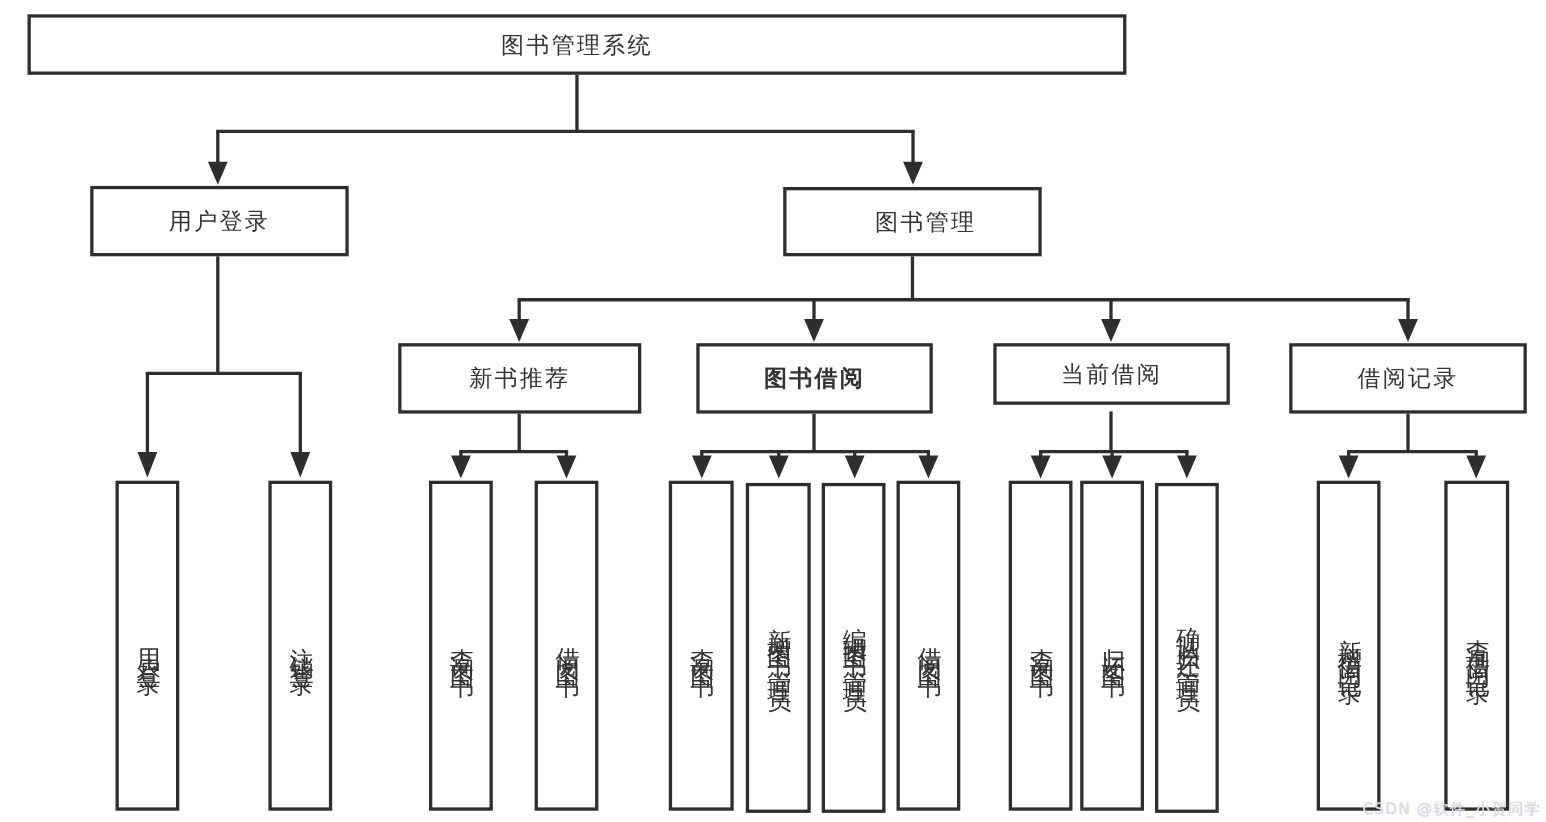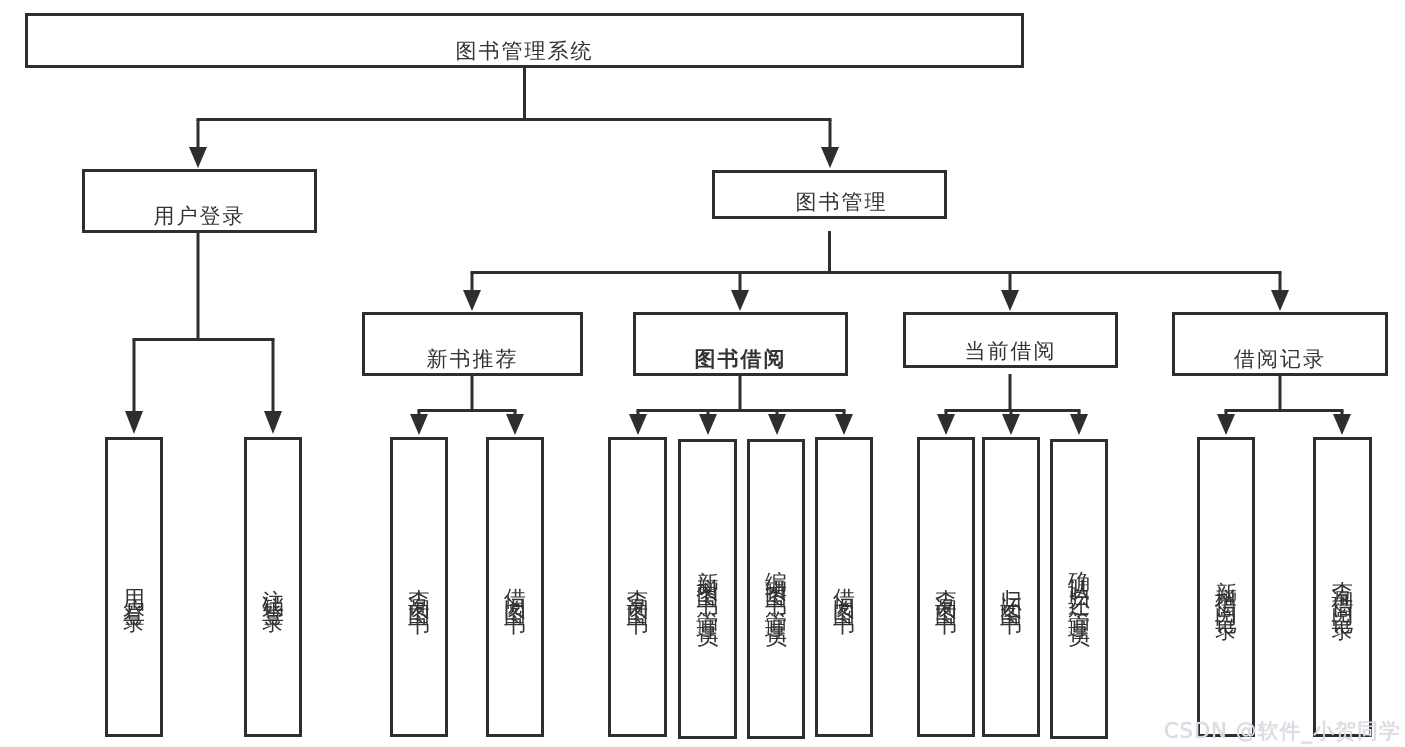--- a/index.html
+++ b/index.html
@@ -18,21 +18,21 @@
     width: 1405px; height: 747px;
   }
   .connectors line { stroke: #2e2e2e; stroke-width: 3; }
   .connectors polygon { fill: #2e2e2e; }
   .hbox {
     position: absolute;
     box-sizing: border-box;
     border: 3px solid #2e2e2e;
     background: #ffffff;
     display: flex;
-    align-items: flex-end;
+    align-items: center;
     justify-content: center;
     font-size: 21px;
     letter-spacing: 2px;
     color: #333333;
     z-index: 2;
   }
   .vbox {
     position: absolute;
     box-sizing: border-box;
     border: 3px solid #2e2e2e;
@@ -48,21 +48,21 @@
     font-size: 22px;
     letter-spacing: 8px;
     line-height: 1.1;
     color: #333333;
     white-space: nowrap;
   }
   .watermark {
     position: absolute;
     right: 4px;
     bottom: 2px;
-    font-size: 21px;
+    font-size: 14px;
     letter-spacing: 1px;
     color: #dcdfe4;
     text-shadow: 0 0 1px #b7bcc4;
     z-index: 5;
     pointer-events: none;
   }
 </style>
 </head>
 <body>
 
@@ -130,21 +130,21 @@
     <polygon points="1333,414 1351,414 1342,435"></polygon>
   </svg>
 
   <div class="hbox" style="left:25px; top:13px; width:999px; height:55px;">
     <span>图书管理系统</span>
   </div>
 
   <div class="hbox" style="left:82px; top:169px; width:235px; height:64px;">
     <span>用户登录</span>
   </div>
-  <div class="hbox" style="left:712px; top:170px; width:235px; height:49px;padding-left:24px;">
+  <div class="hbox" style="left:712px; top:170px; width:235px; height:63px;padding-left:24px;">
     <span>图书管理</span>
   </div>
 
   <div class="hbox" style="left:362px; top:312px; width:221px; height:64px;">
     <span>新书推荐</span>
   </div>
   <div class="hbox" style="left:633px; top:312px; width:215px; height:64px;font-weight:bold;">
     <span>图书借阅</span>
   </div>
   <div class="hbox" style="left:903px; top:312px; width:215px; height:56px;">

